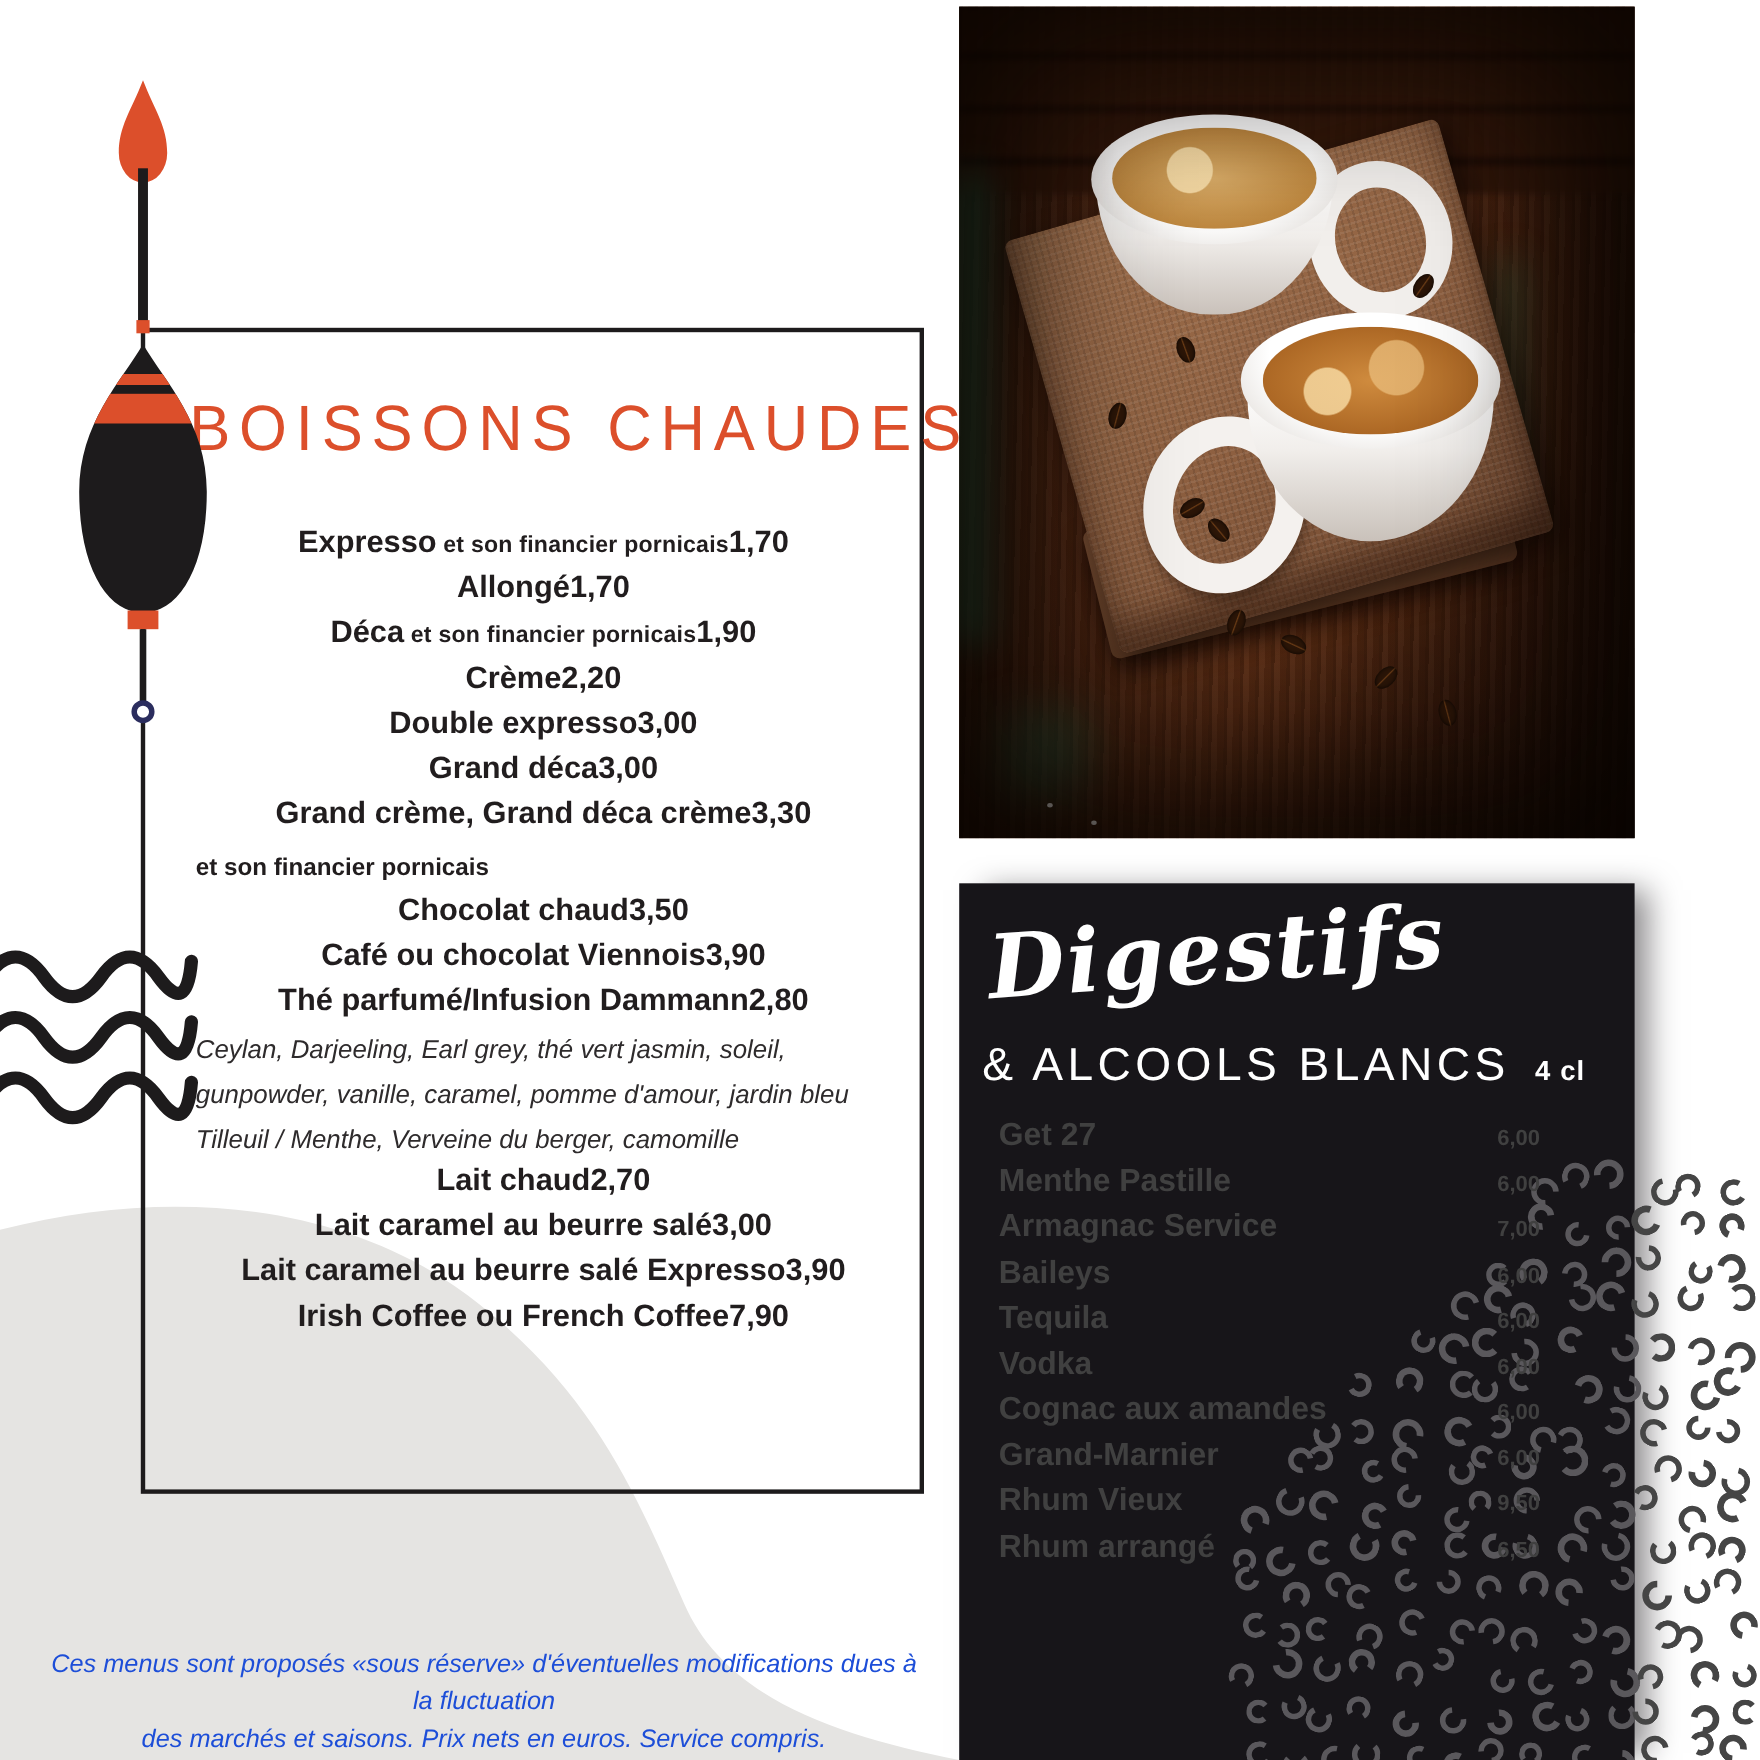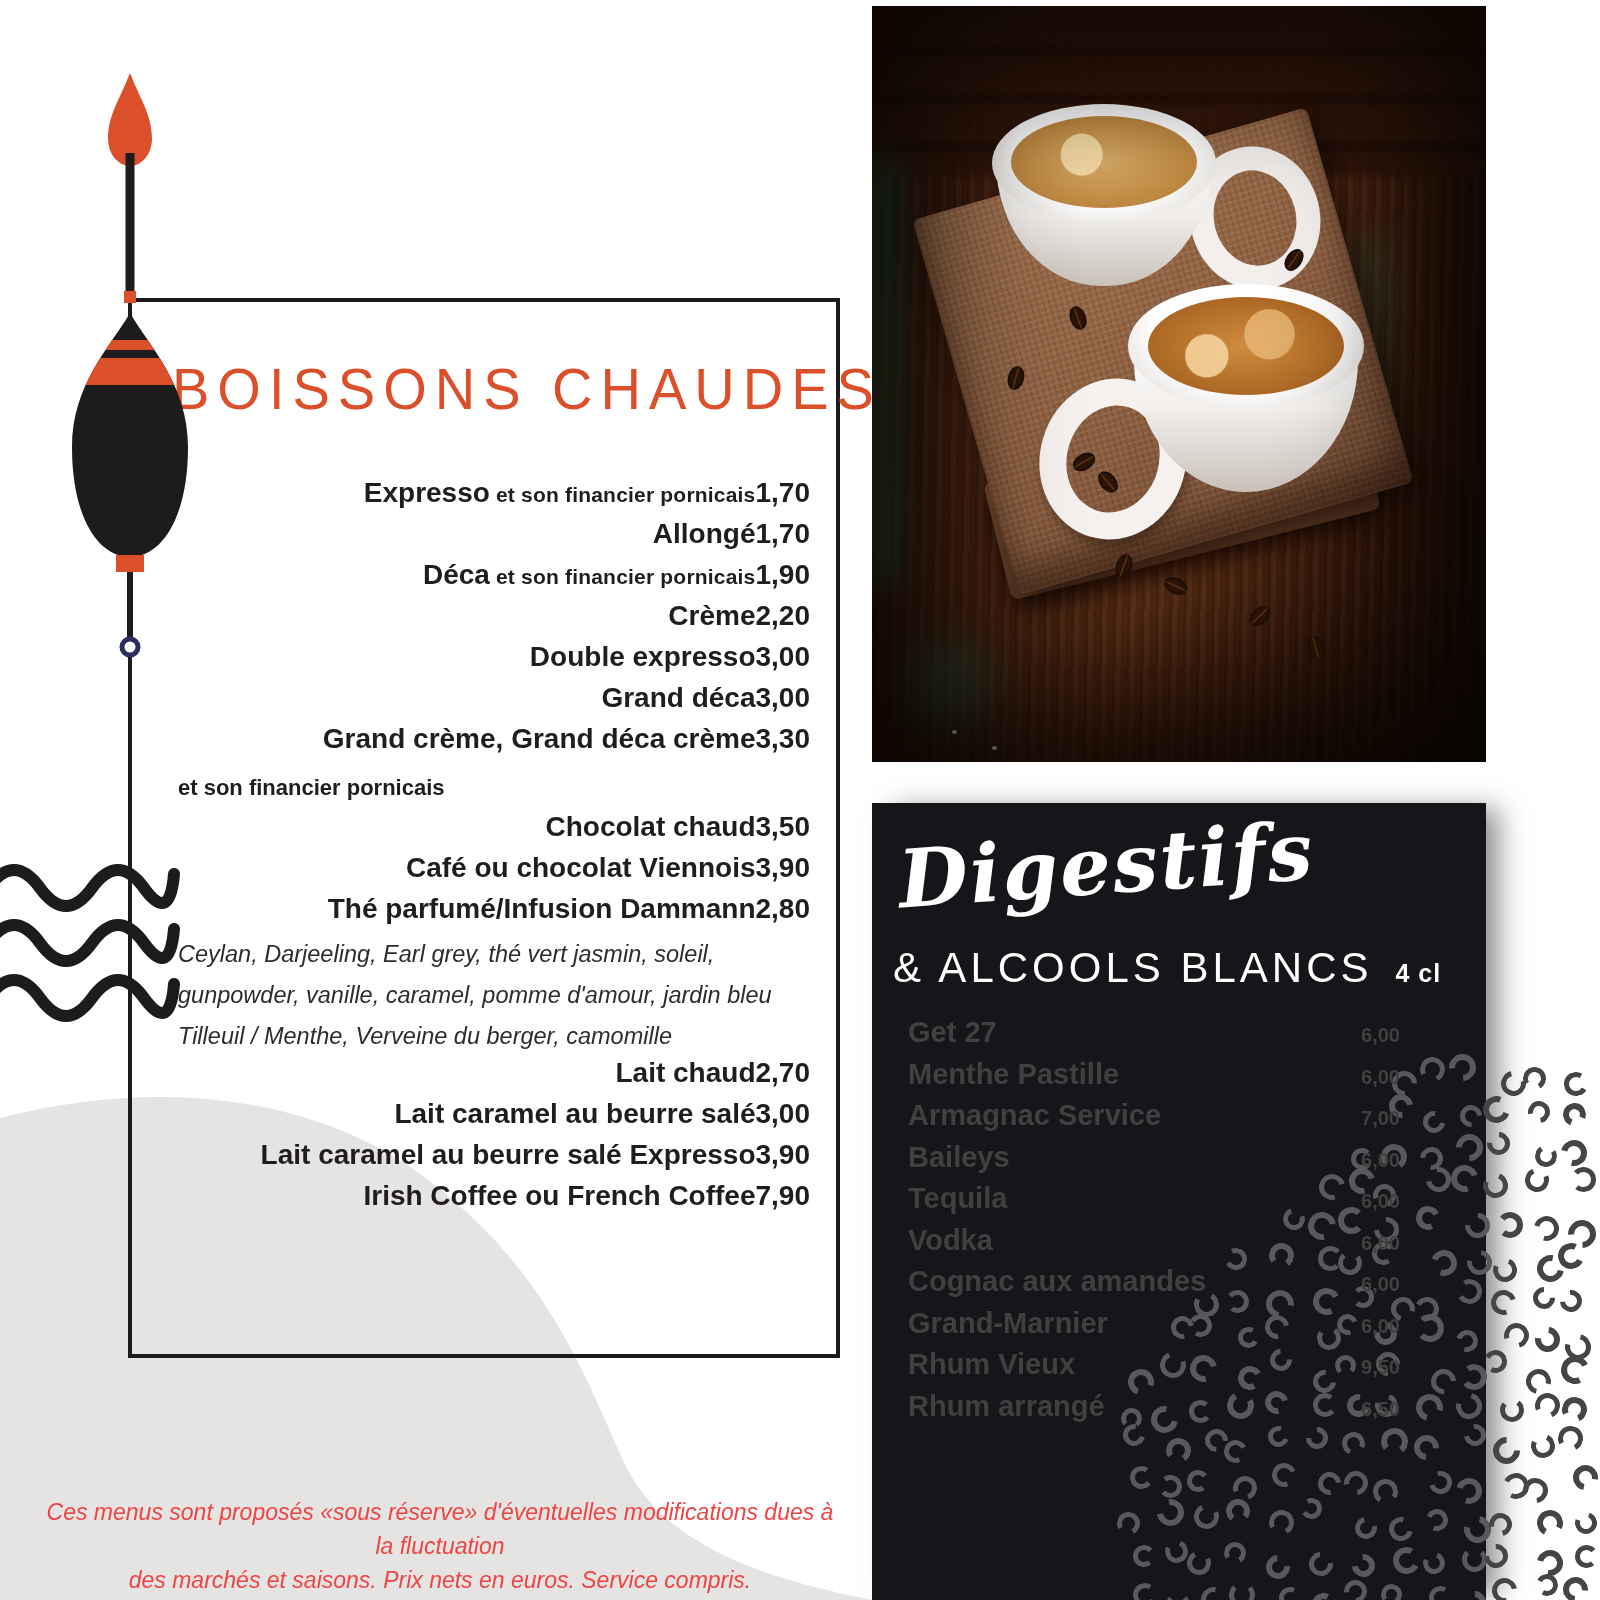--- a/index.html
+++ b/index.html
@@ -5,31 +5,31 @@
   html,body{margin:0;padding:0;background:#fff;}
   #canvas{position:relative;width:1600px;height:1600px;overflow:hidden;background:#ffffff;
           font-family:"Liberation Sans",sans-serif;}
   
   .blob-svg{position:absolute;left:0;top:0;z-index:1;}
   .menu-box{position:absolute;left:128px;top:298px;width:704px;height:1052px;
             border:4px solid #1d1b1c;z-index:2;background:transparent;}
   .left-title{position:absolute;left:172px;top:356px;z-index:3;font-size:56px;font-weight:500;
               letter-spacing:8px;color:#dc4f2b;transform:scaleY(1.04);white-space:nowrap;}
   .hot-list{position:absolute;left:178px;top:477px;width:632px;z-index:3;color:#211d1e;}
-  .hot-list .row{height:41px;display:flex;justify-content:flex-end;align-items:baseline;}
+  .hot-list .row{height:41px;display:flex;justify-content:center;align-items:baseline;}
   .hot-list .lbl{font-size:28px;font-weight:700;white-space:nowrap;}
   .hot-list .sfx{font-size:21px;font-weight:600;letter-spacing:.2px;}
   .hot-list .price{font-size:28px;font-weight:700;}
   .hot-list .noterow{height:47px;font-size:22px;font-weight:600;display:flex;align-items:center;}
   .hot-list .italrow{height:41px;font-size:23.5px;font-style:italic;font-weight:400;color:#2e2b2c;
                      display:flex;align-items:center;white-space:nowrap;}
   .float-svg{position:absolute;left:0;top:55px;z-index:6;}
   .waves-svg{position:absolute;left:0;top:848px;z-index:6;}
   .footer{position:absolute;left:40px;top:1495px;width:800px;z-index:6;text-align:center;
-          font-style:italic;font-size:23px;line-height:34px;color:#ef4444;}
+          font-style:italic;font-size:23px;line-height:34px;color:#1d4ed8;}
   
   .photo{position:absolute;left:872px;top:6px;width:614px;height:756px;z-index:2;overflow:hidden;
          background:
           radial-gradient(ellipse at 45% 42%, rgba(120,62,26,.55) 0%, rgba(60,28,12,.25) 45%, rgba(12,5,2,.75) 100%),
           repeating-linear-gradient(91deg, rgba(0,0,0,.20) 0 3px, rgba(255,255,255,.04) 3px 8px, rgba(0,0,0,.10) 8px 14px),
           linear-gradient(105deg,#1e0e06 0%,#4c2511 28%,#633116 52%,#3c1c0c 76%,#1c0c05 100%);}
   .photo .hplanks{position:absolute;left:0;top:0;width:100%;height:170px;opacity:.85;filter:blur(3px);
          background:repeating-linear-gradient(180deg,#2c1409 0 42px,#140803 42px 48px);}
   .photo .teal1{position:absolute;left:-8px;top:150px;width:34px;height:430px;background:#1e6e52;filter:blur(16px);opacity:.55;}
   .photo .teal2{position:absolute;left:486px;top:230px;width:26px;height:230px;background:#1f6b4e;filter:blur(18px);opacity:.4;}

